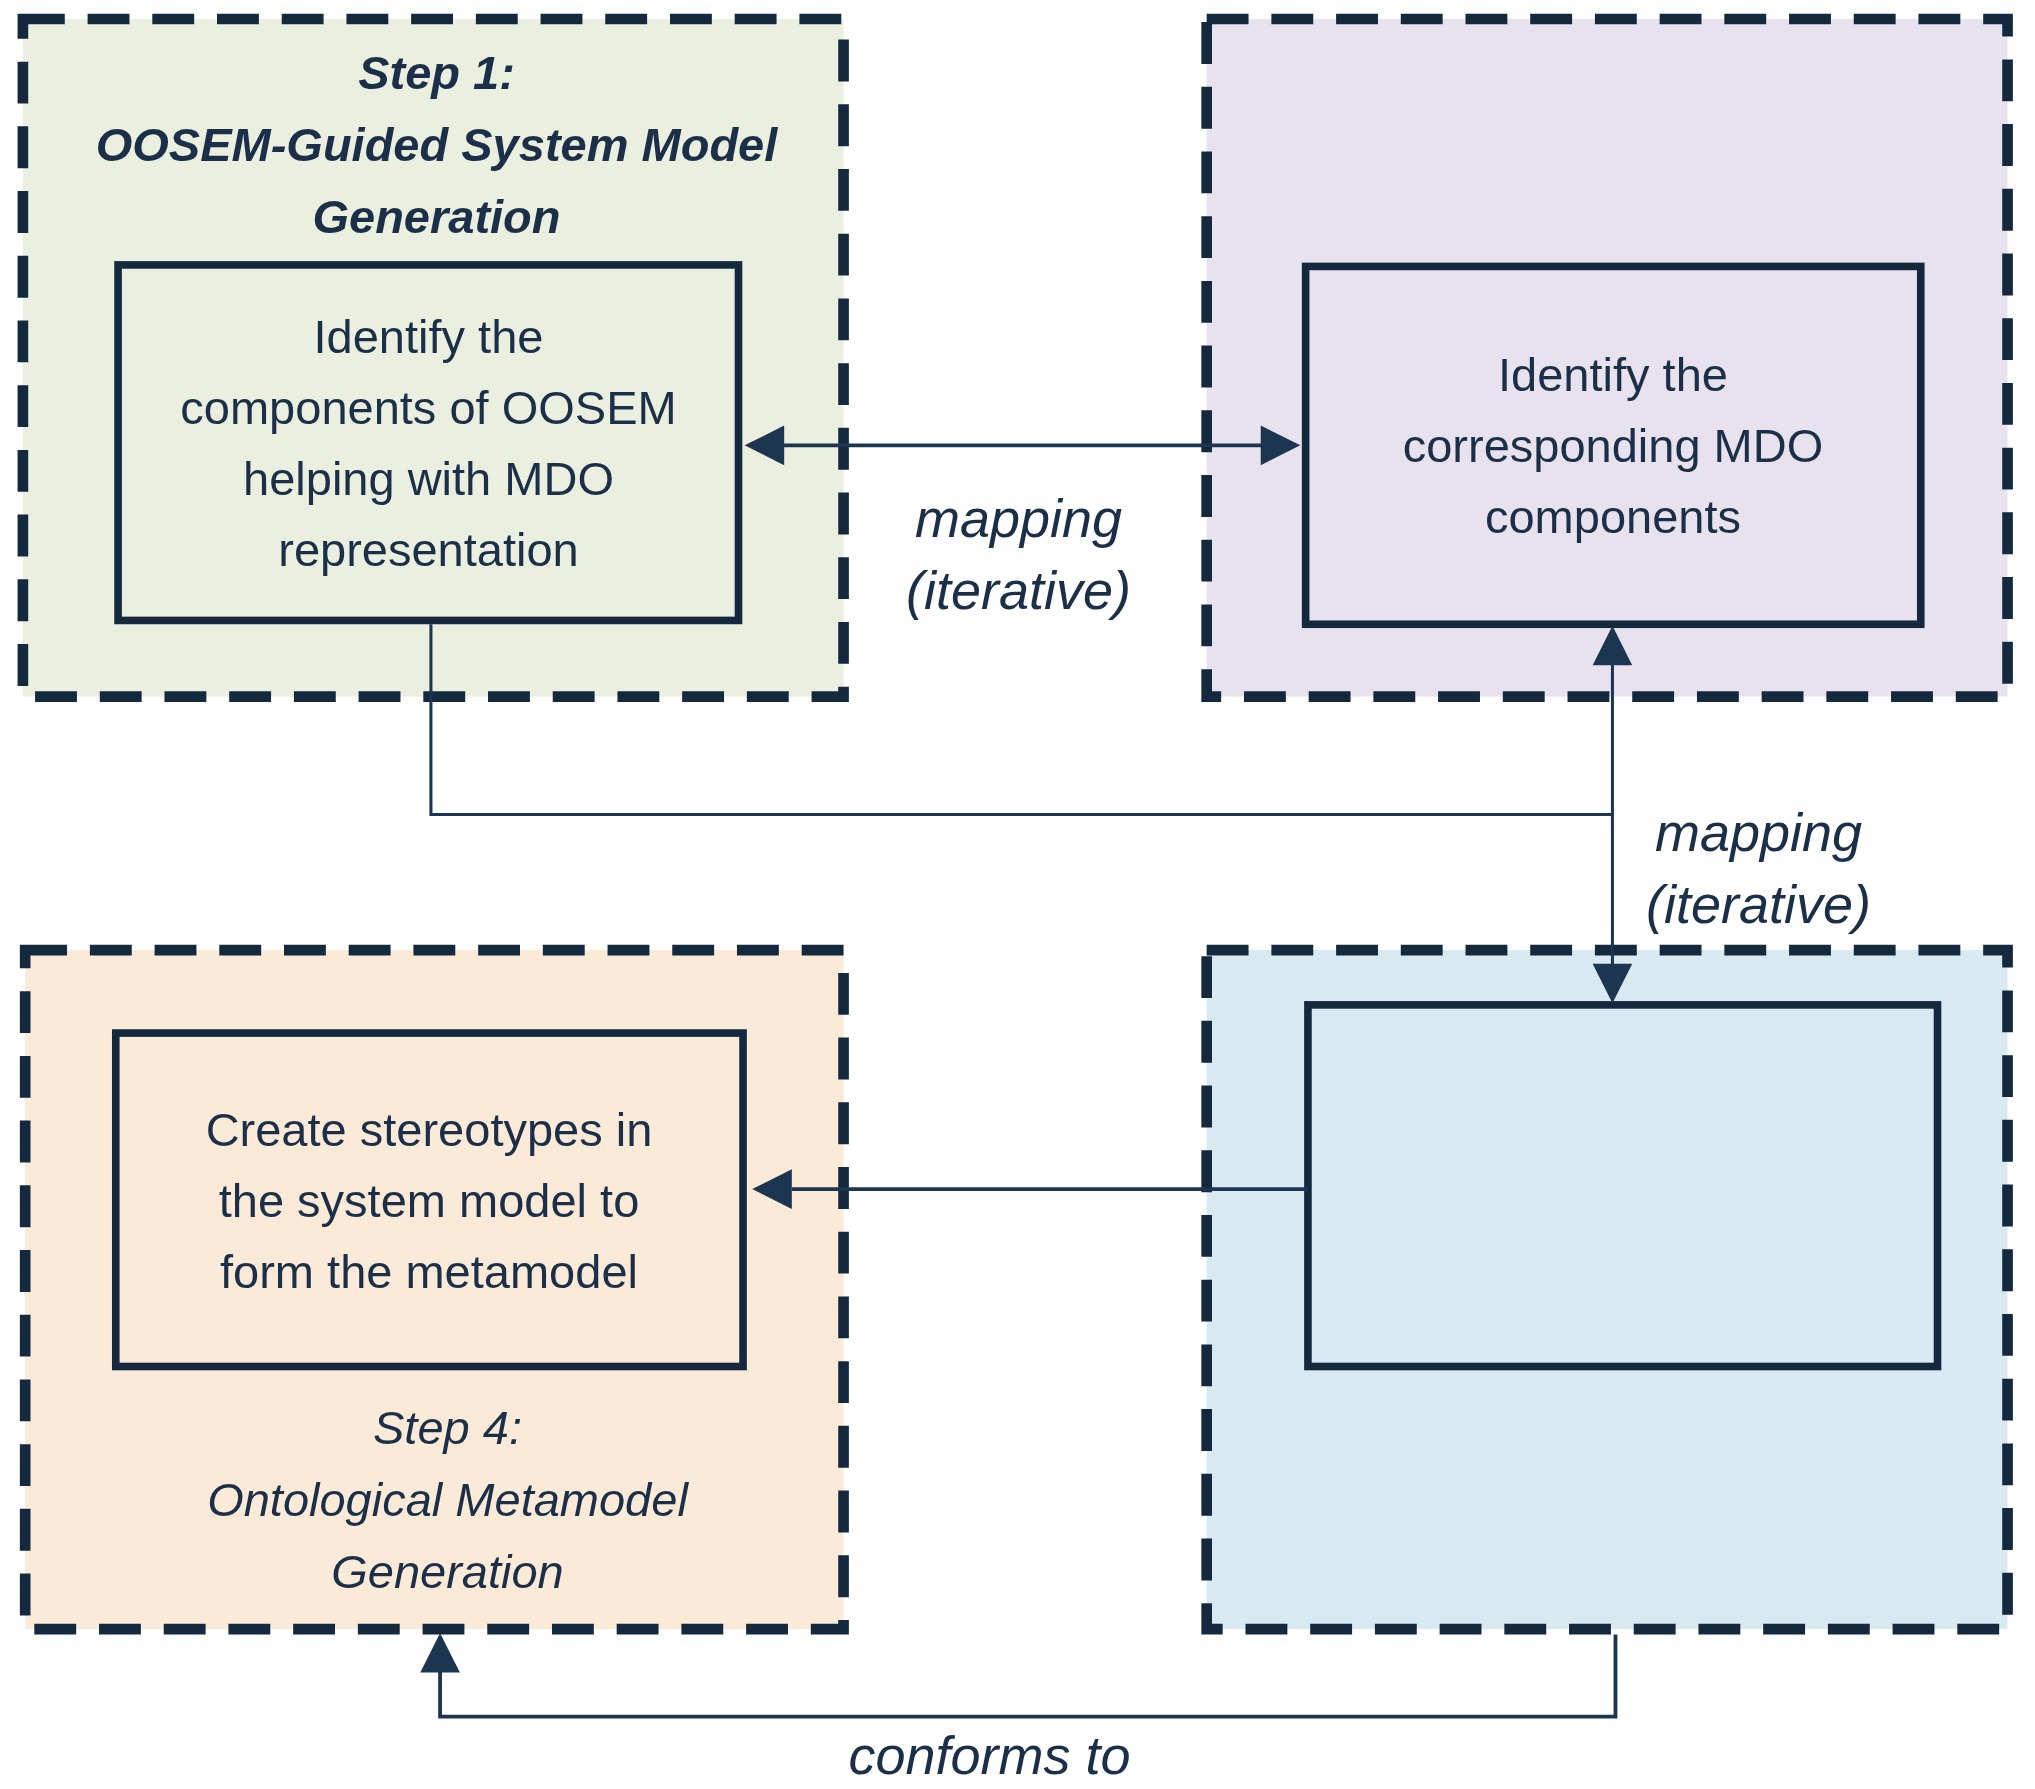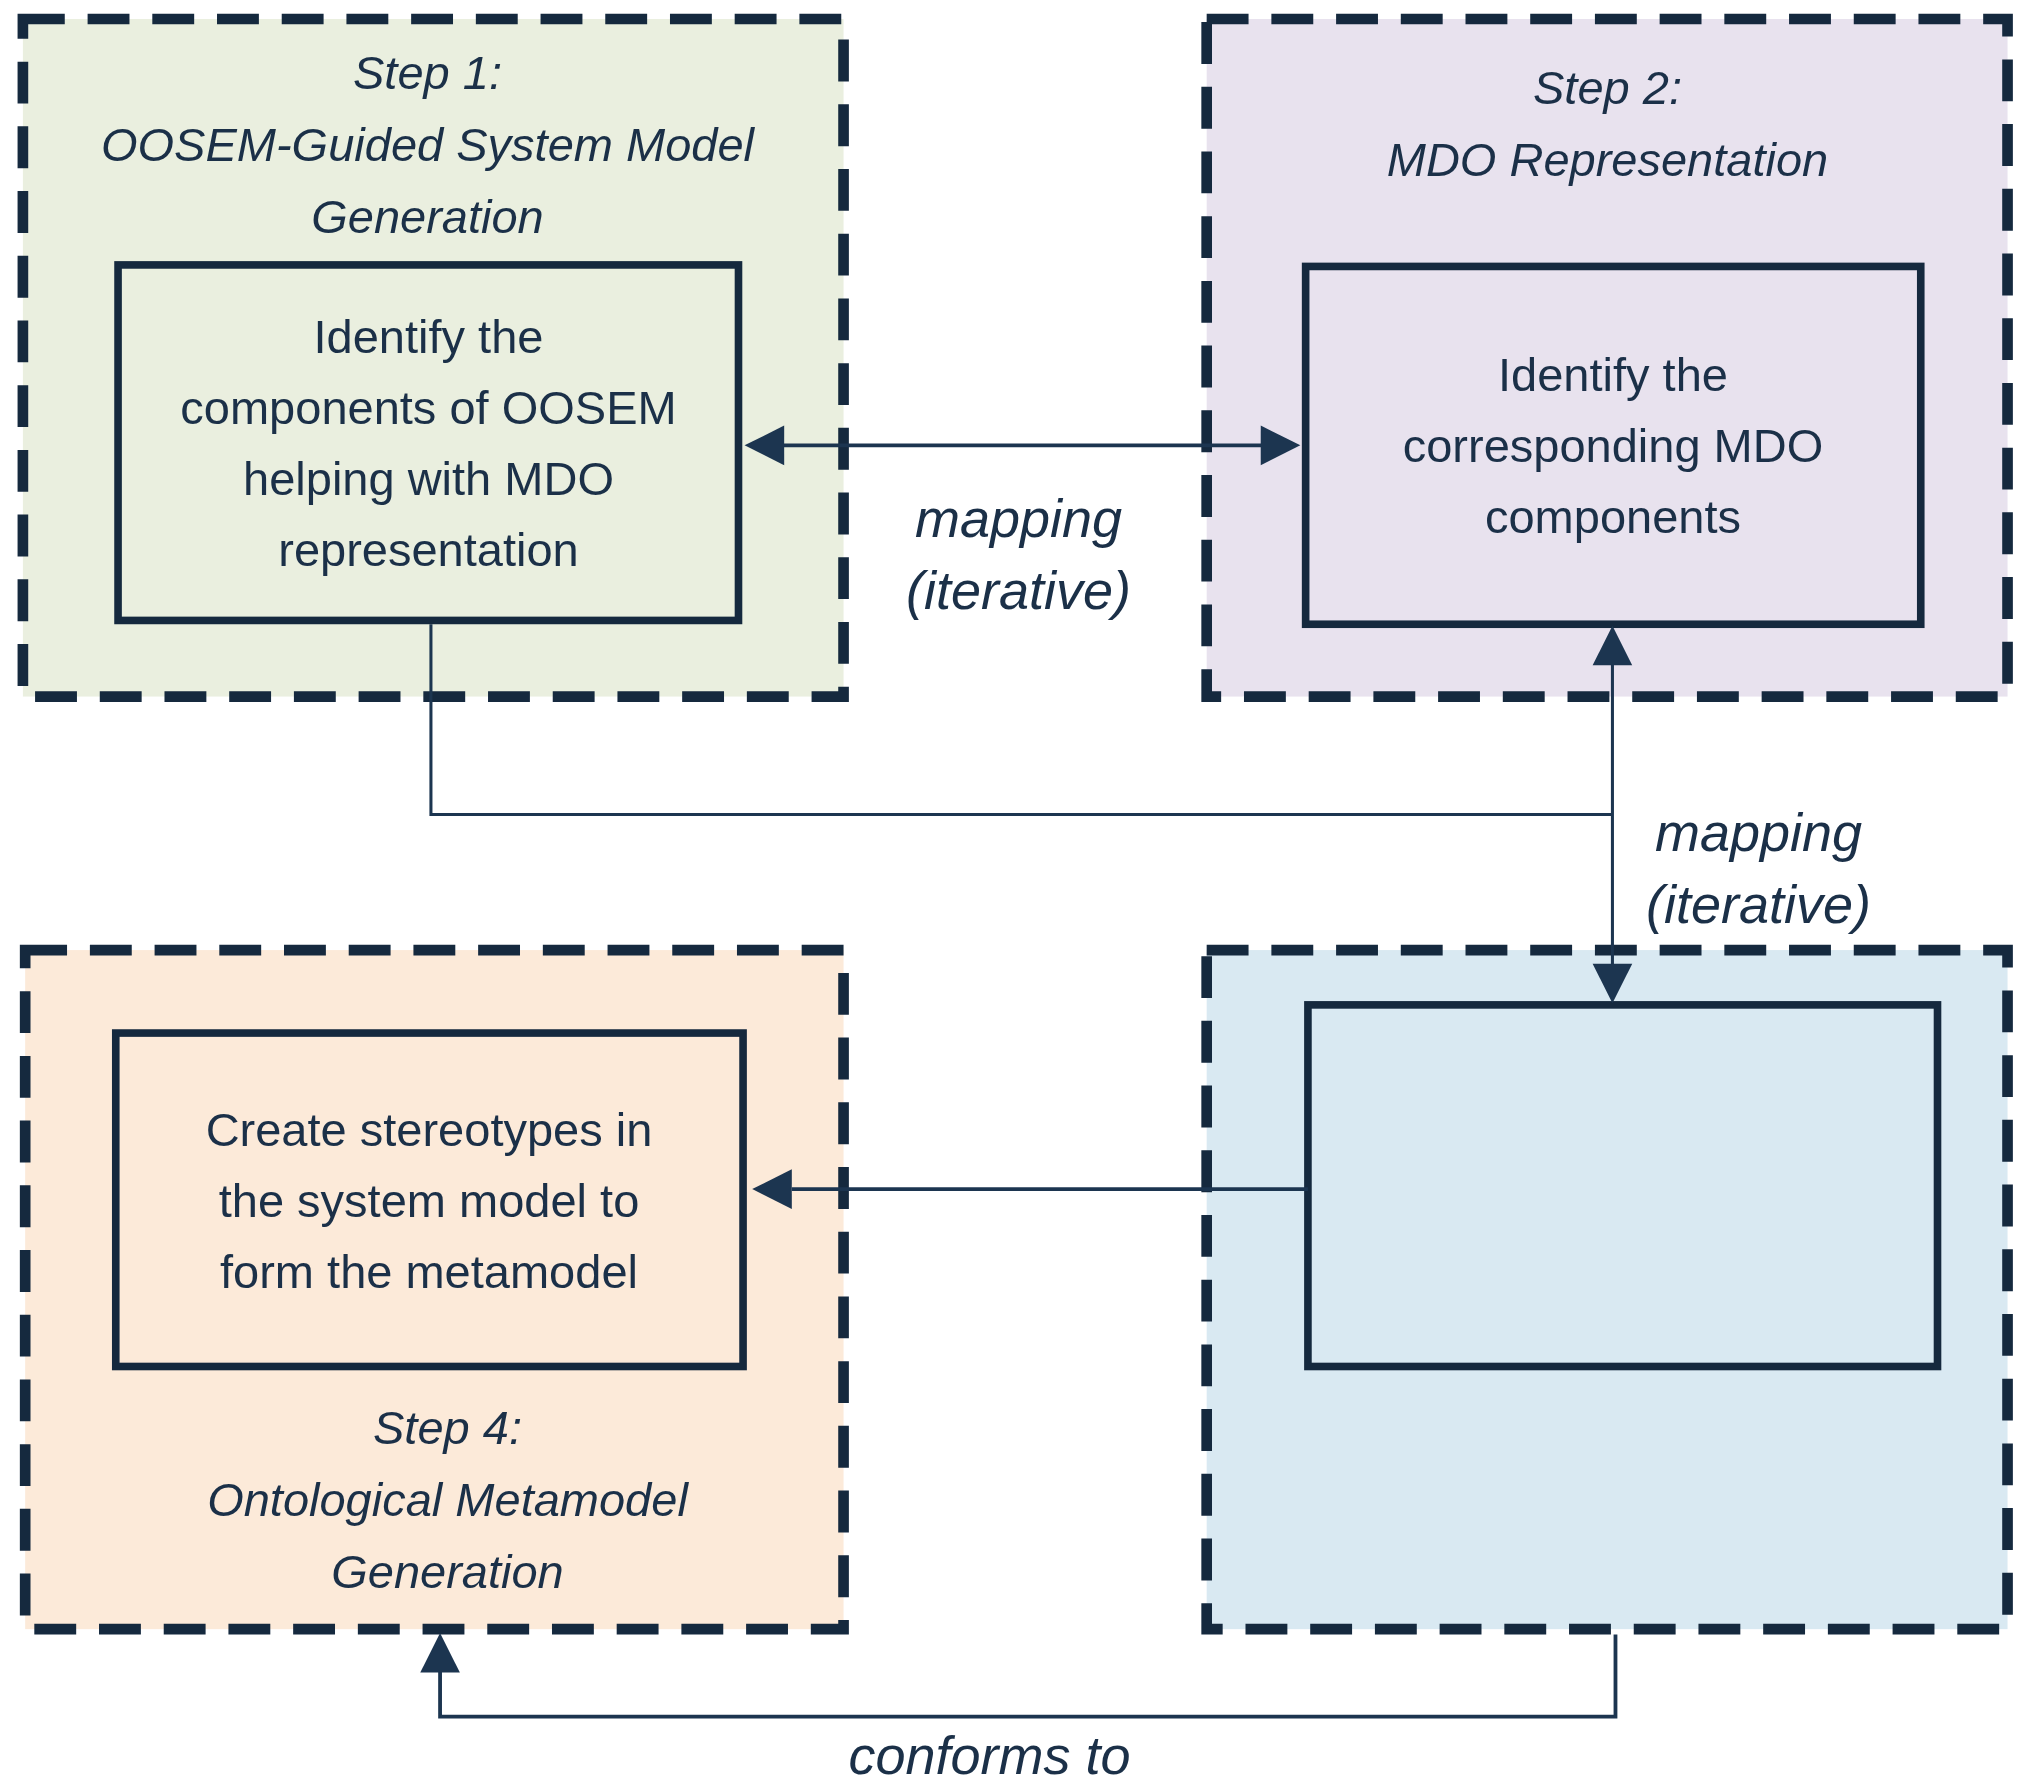--- a/index.html
+++ b/index.html
@@ -43,30 +43,28 @@
     <polygon class="head" points="2118,822 2092,874 2144,874"></polygon>
     <polygon class="head" points="2118,1318 2092,1266 2144,1266"></polygon>
 
     <line class="conn" x1="1040" y1="1562" x2="1718" y2="1562" stroke-width="5"></line>
     <polygon class="head" points="988,1562 1040,1536 1040,1588"></polygon>
 
     <polyline class="conn" points="2122,2147 2122,2255 578,2255 578,2184" stroke-width="5"></polyline>
     <polygon class="head" points="578,2145 552,2197 604,2197"></polygon>
   </svg>
 
-  <div class="txt title" style="left:17px;top:37px;width:821px;">Step 1:
+  <div class="txt title" style="left:26px;top:37px;width:821px;font-weight:bold;">Step 1:
 OOSEM-Guided System Model
 Generation</div>
   <div class="txt boxtext" style="left:126px;top:273px;width:605px;height:340px;">Identify the
 components of OOSEM
 helping with MDO
 representation</div>
 
-  <div class="txt title" style="left:1207px;top:52px;width:801px;">Step 2:
-MDO Representation</div>
   <div class="txt boxtext" style="left:1313px;top:274px;width:600px;height:343px;">Identify the
 corresponding MDO
 components</div>
 
 
   <div class="txt boxtext" style="left:123px;top:1041px;width:612px;height:318px;">Create stereotypes in
 the system model to
 form the metamodel</div>
   <div class="txt title" style="left:38px;top:1392px;width:819px;">Step 4:
 Ontological Metamodel

